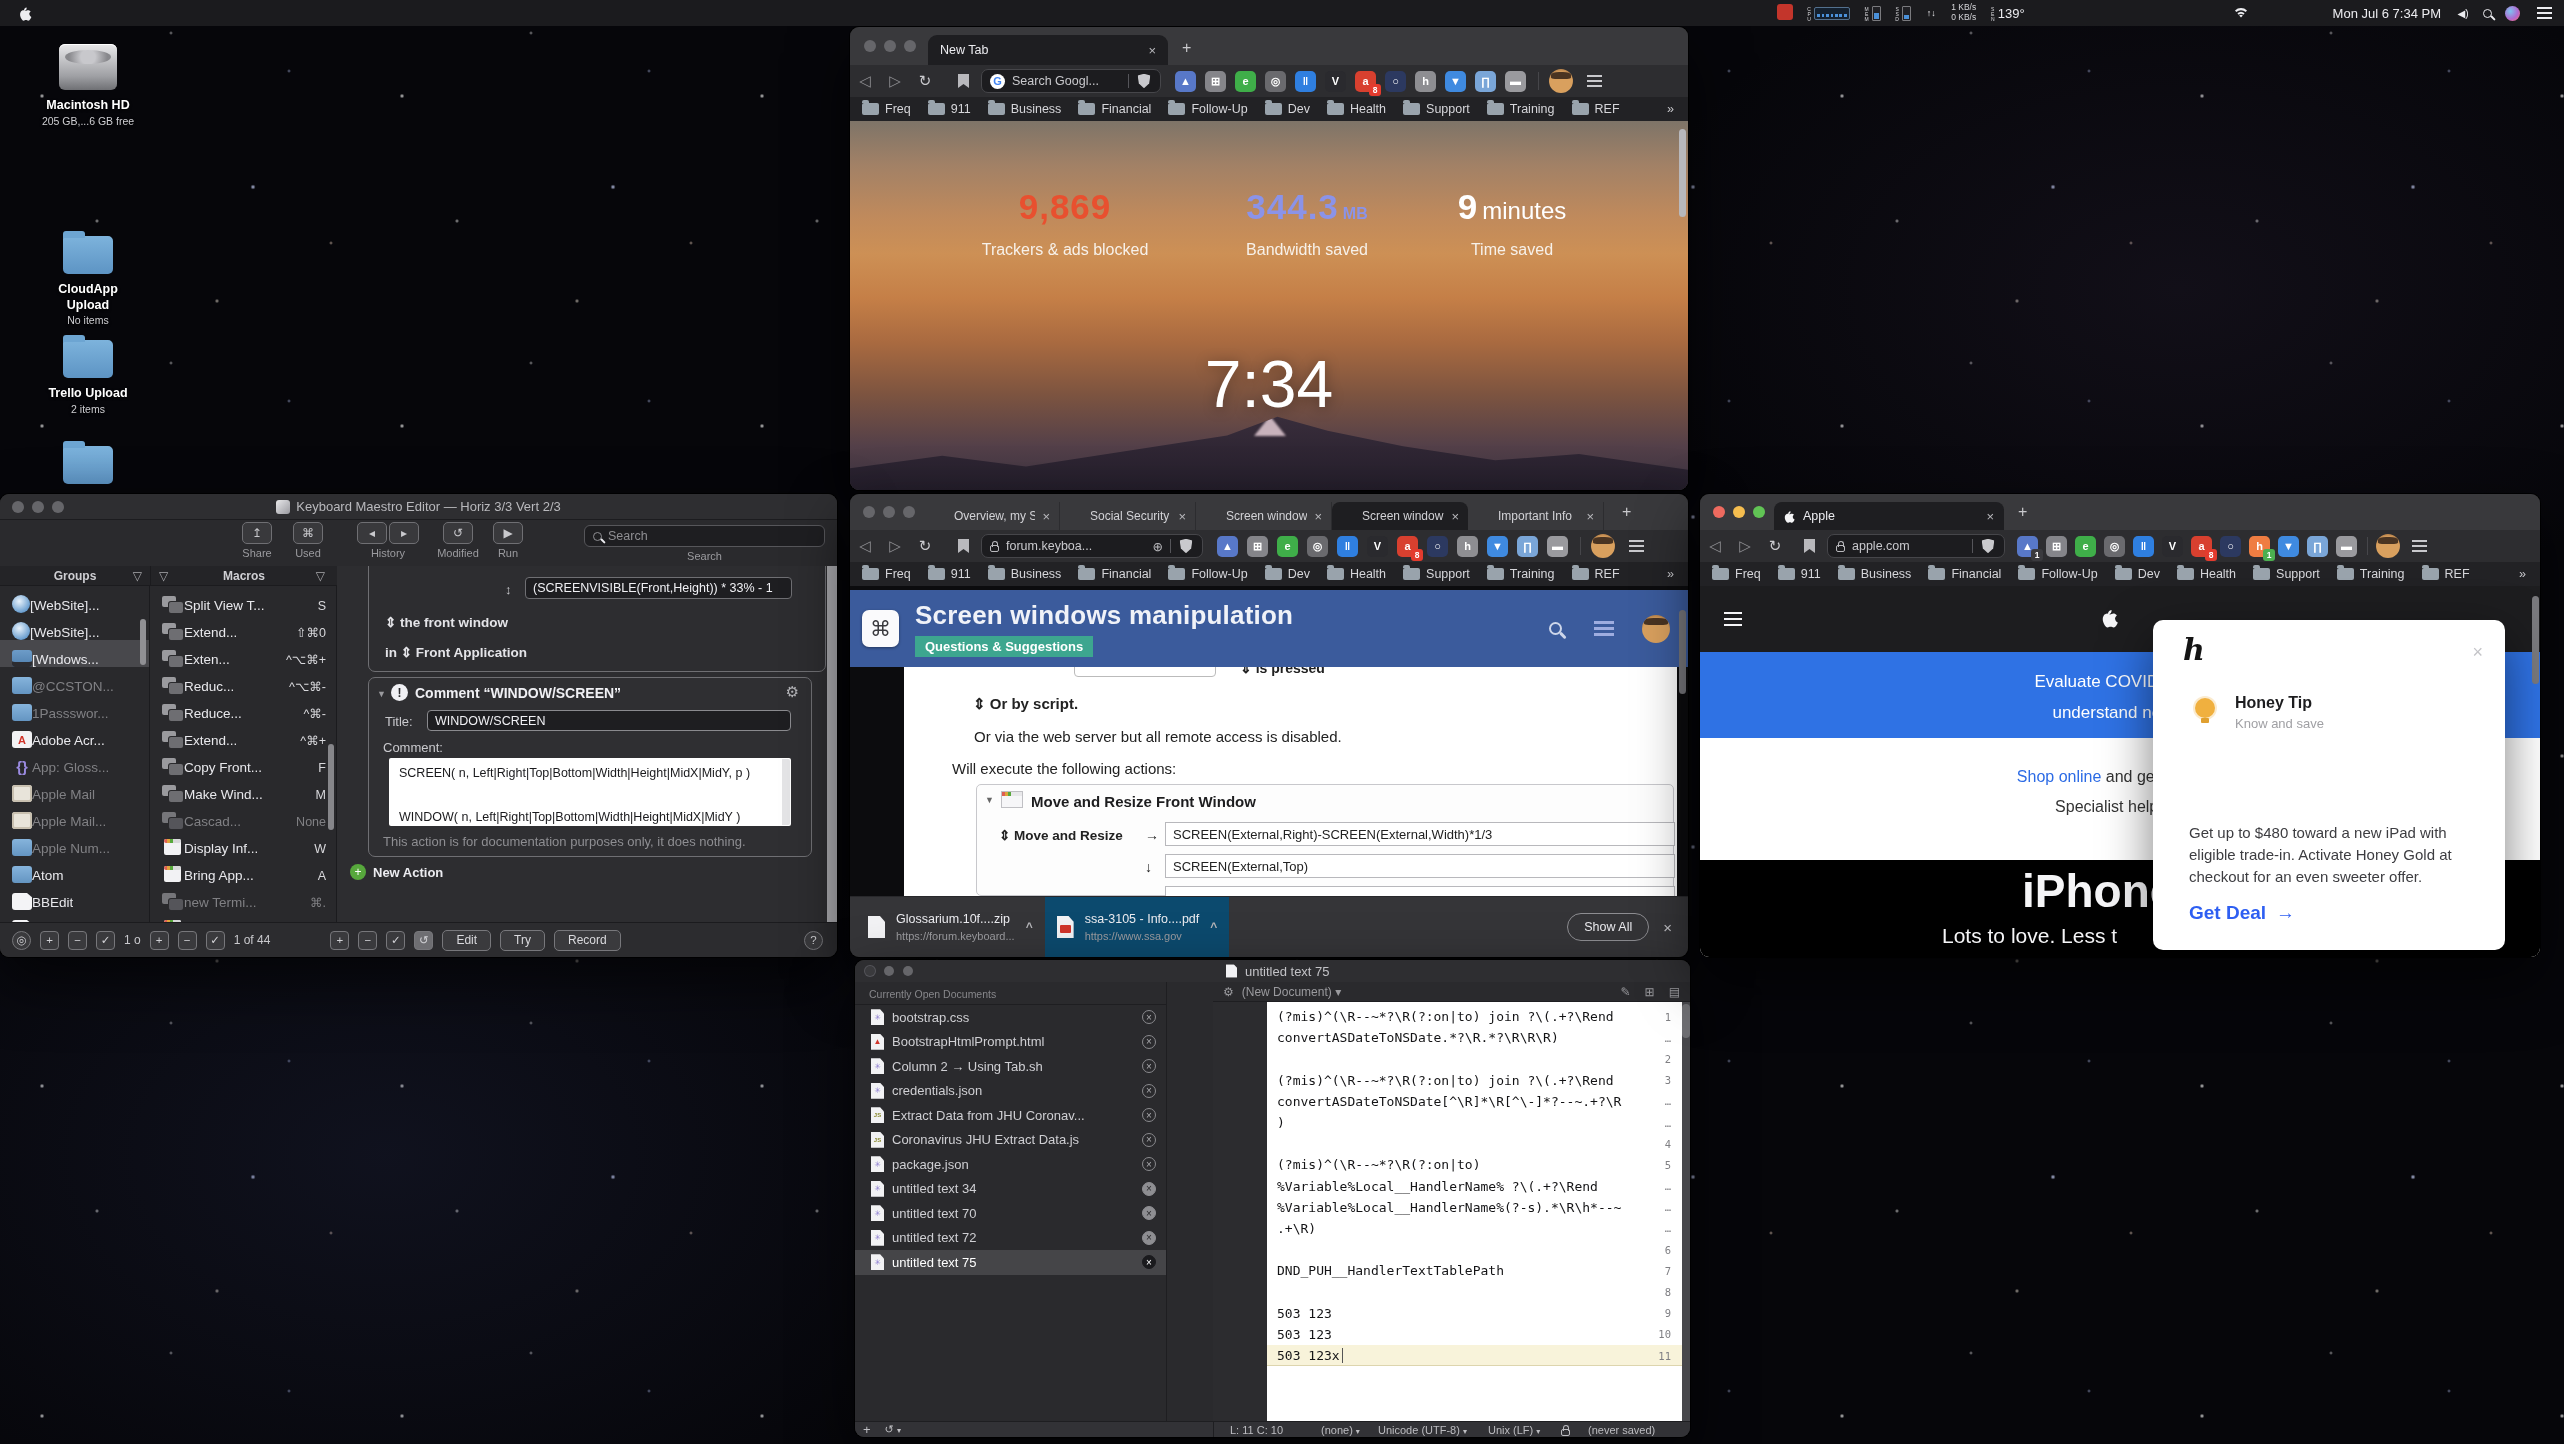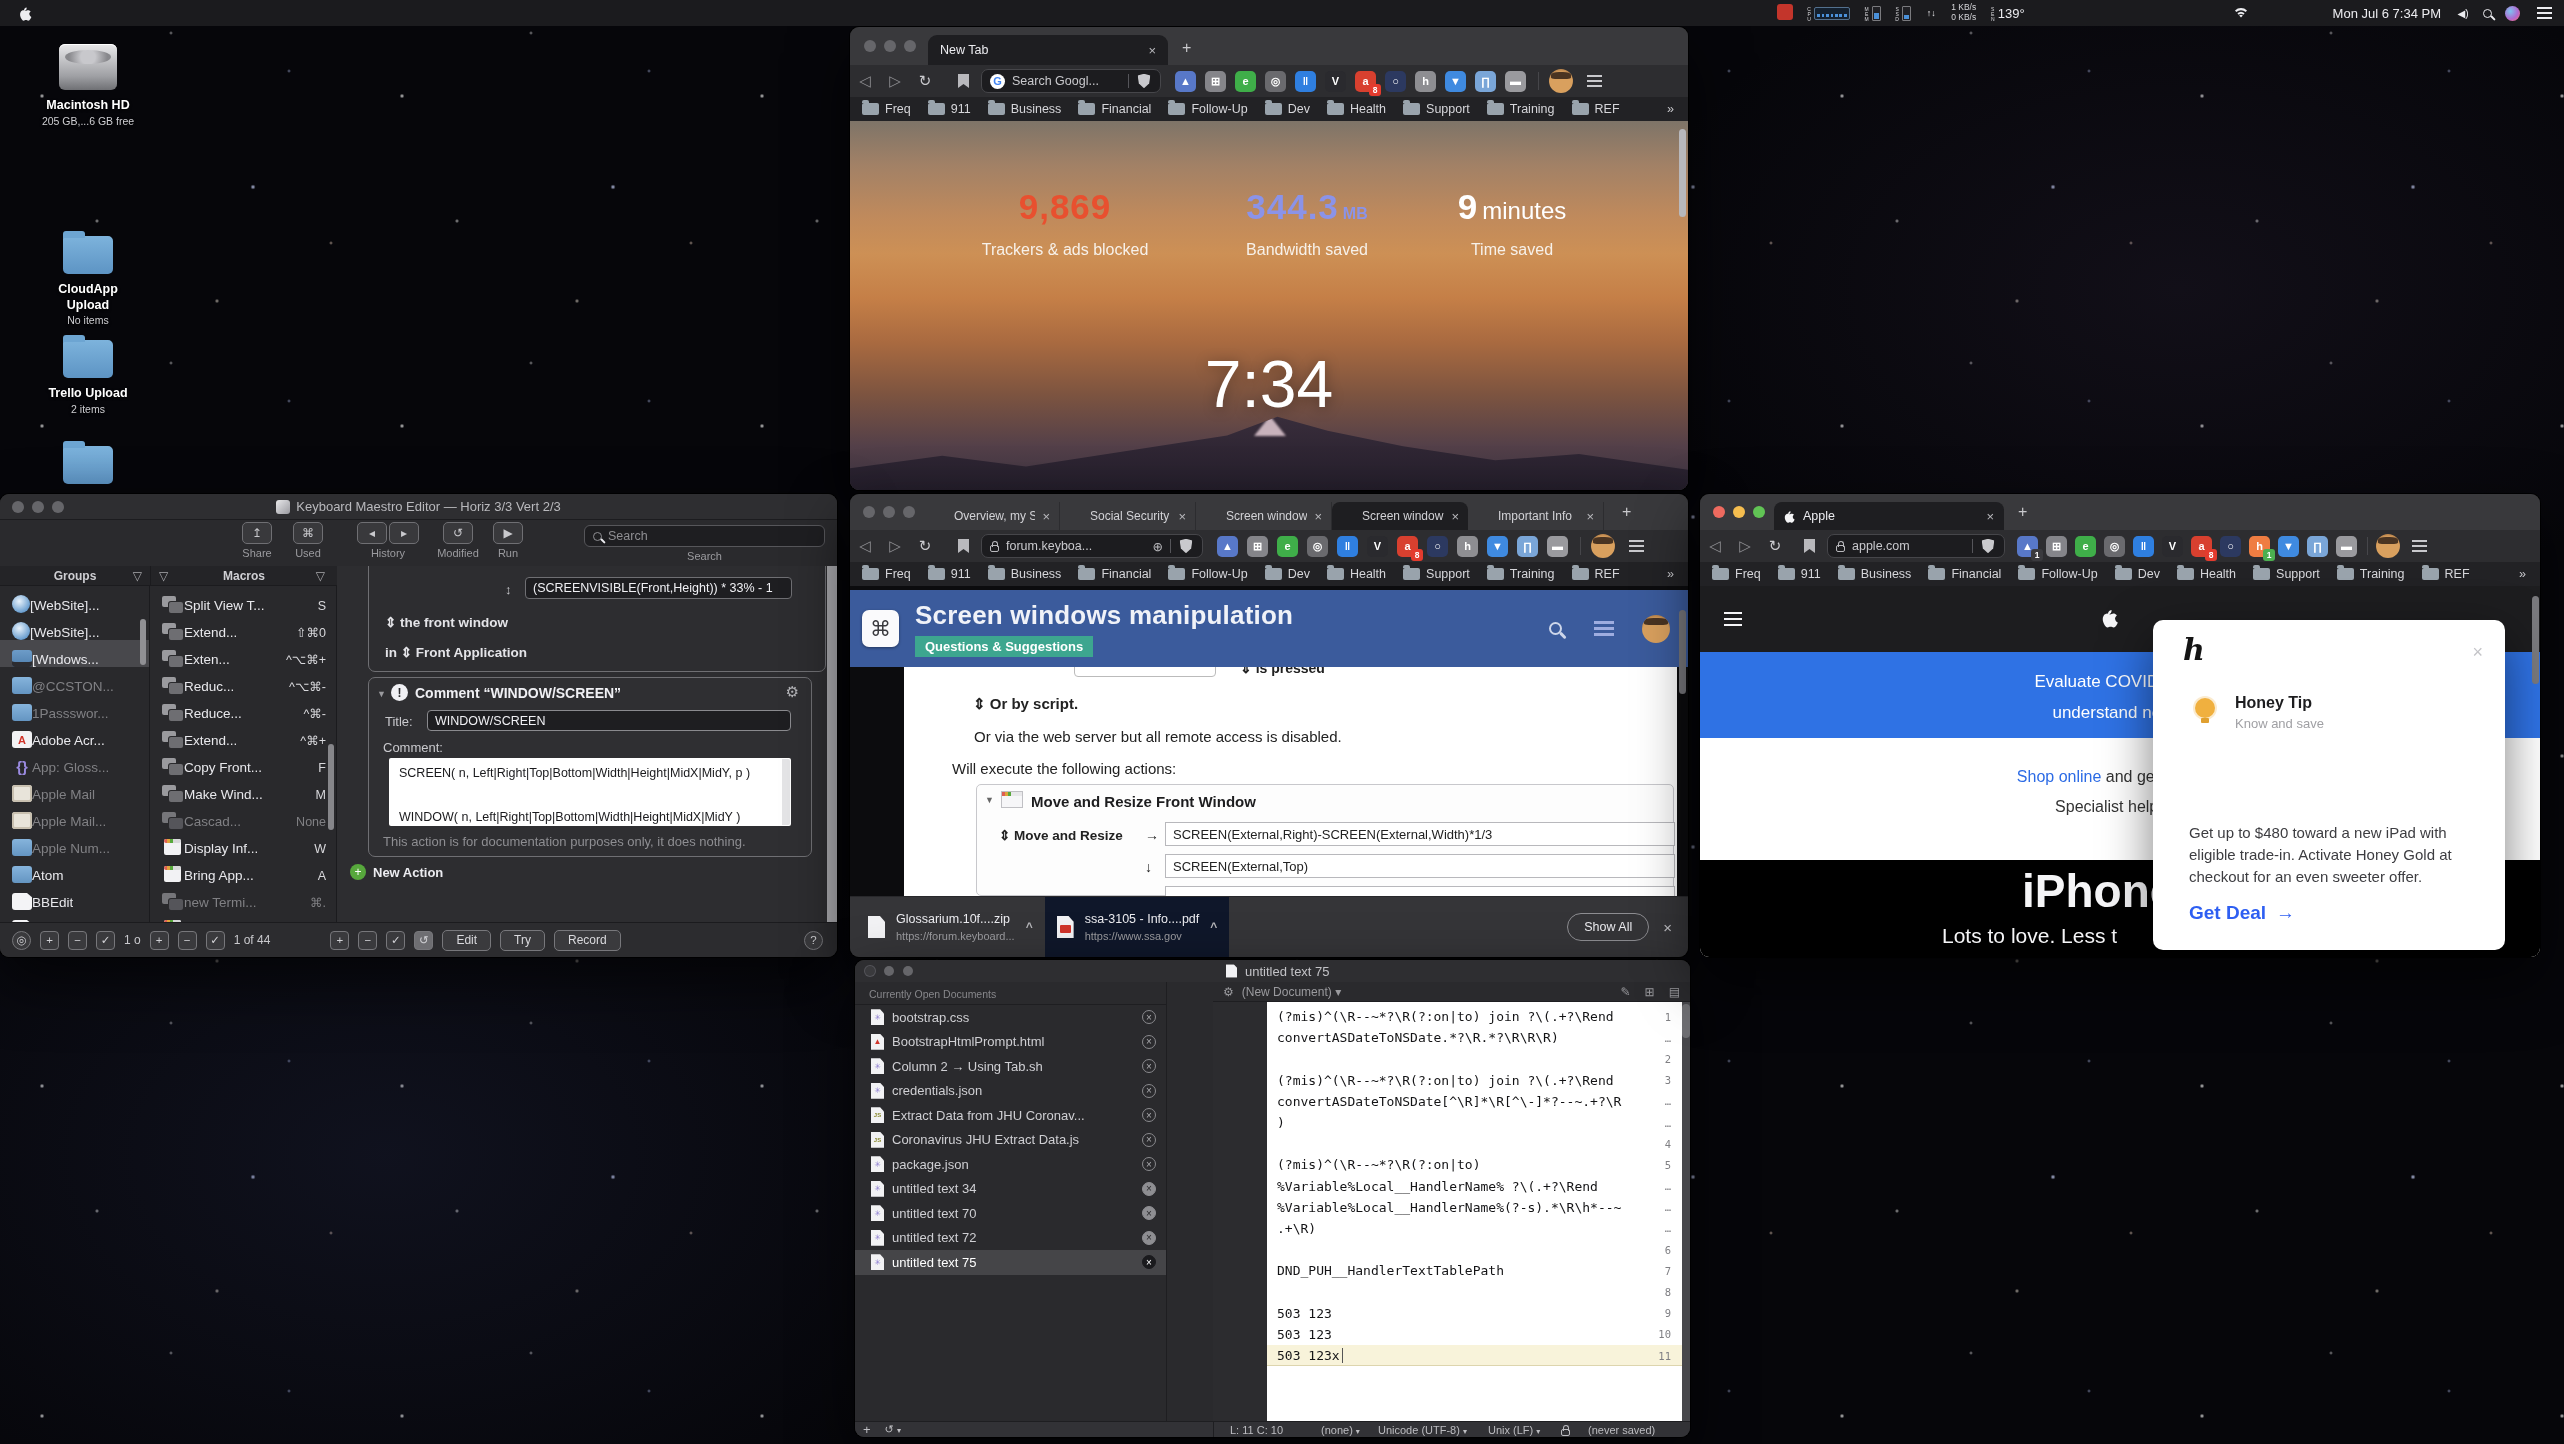--- a/index.html
+++ b/index.html
@@ -127,21 +127,21 @@
 .hmb2{width:20px;height:3px;background:#9eade0;box-shadow:0 6px 0 #9eade0,0 -6px 0 #9eade0}
 .avatar.big{width:28px;height:28px}
 .fcard{position:absolute;background:#fff;color:#222;overflow:hidden}
 .actbox{position:absolute;border:1px solid #c8c8cc;border-radius:5px;background:#fdfdfd}
 .afield{position:absolute;border:1px solid #b8b8bc;background:#fff;height:24px;font-size:13px;color:#222;display:flex;align-items:center;padding:0 7px;white-space:nowrap;overflow:hidden}
 .winic{width:22px;height:17px;background:#f6f6f8;border:1px solid #c0c0c4;position:relative}
 .winic::after{content:'';position:absolute;left:0;right:0;top:0;height:4px;background:linear-gradient(90deg,#e05f52 0 3px,#e0a33c 3px 6px,#57a83c 6px 9px,#e8e8ea 9px)}
 
 .dlbar{position:absolute;left:0;right:0;bottom:0;height:61px;background:#353538;border-top:1px solid #28282b;display:flex;align-items:center}
 .dlitem{height:61px;display:flex;align-items:center;padding:0 12px;gap:11px}
-.dlitem.hl{background:#0f172a}
+.dlitem.hl{background:#0c4a6e}
 .dlname{font-size:12.5px;color:#ececf0}
 .dlurl{font-size:11px;color:#9b9b9f;margin-top:4px}
 .pagedoc{width:17px;height:22px;background:#f2f2f4;clip-path:polygon(0 0,70% 0,100% 26%,100% 100%,0 100%);position:relative}
 .pagedoc.pdf{background:#f2f2f4}
 .pagedoc.pdf::after{content:'';position:absolute;left:3px;top:9px;right:3px;height:8px;background:#d0342a;border-radius:1px}
 .dlchev{color:#b4b4b8;font-size:12px;font-weight:bold}
 .showall{border:1px solid #8e8e92;border-radius:16px;color:#ececf0;font-size:12.5px;padding:6px 16px}
 
 .ed{left:855px;top:960px;width:835px;height:477px;background:#2a2a2d;color:#cfcfd3}
 .ed-side{position:absolute;left:0;top:22px;width:312px;bottom:16px;border-right:1px solid #1e1e21}

